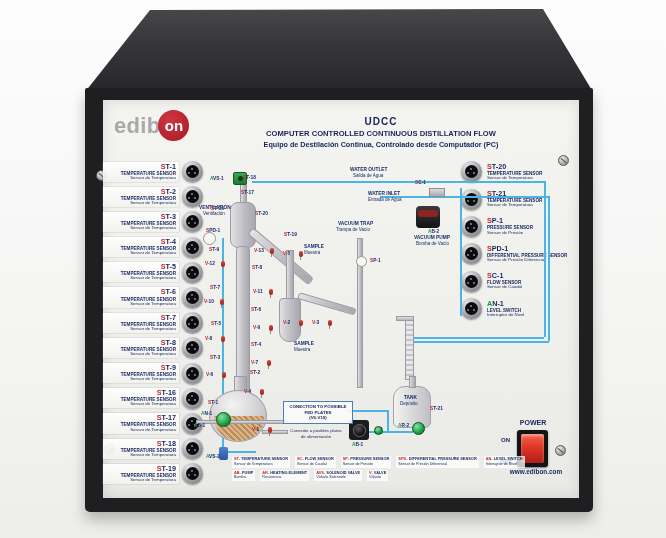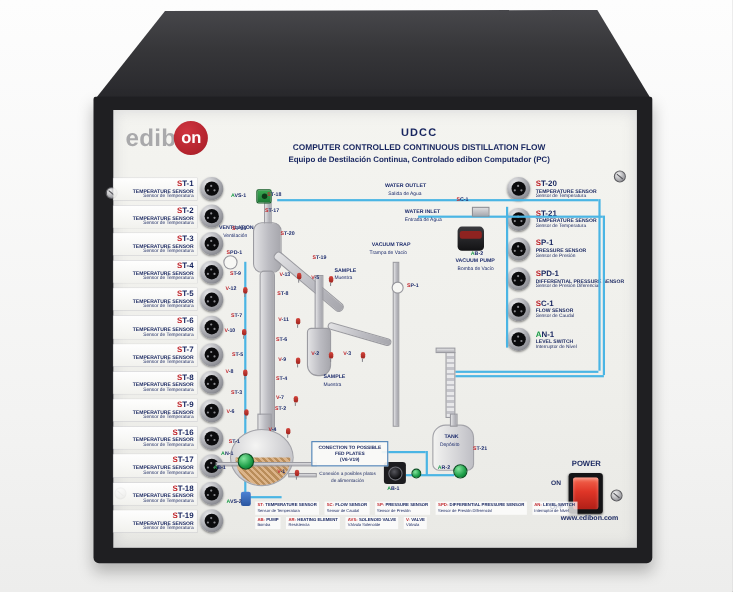--- a/index.html
+++ b/index.html
@@ -115,21 +115,21 @@
   <div class="screw" style="left:555px;top:445px;"></div>
 
   <div class="logo">
     <span class="gray">edib</span>
     <span class="circle">on</span>
   </div>
 
   <div class="title">
     <div class="t1">UDCC</div>
     <div class="t2">COMPUTER CONTROLLED CONTINUOUS DISTILLATION FLOW</div>
-    <div class="t3">Equipo de Destilación Continua, Controlado edibon Computador (PC)</div>
+    <div class="t3">Equipo de Destilación Continua, Controlado desde Computador (PC)</div>
   </div>
 
   <div class="lcol">
 
   <div class="lrow">
         <div class="slabel">
           <div class="sid" data-accent="red">ST-1</div>
           <div class="sen">TEMPERATURE SENSOR</div>
           <div class="ses">Sensor de Temperatura</div>
         </div>

